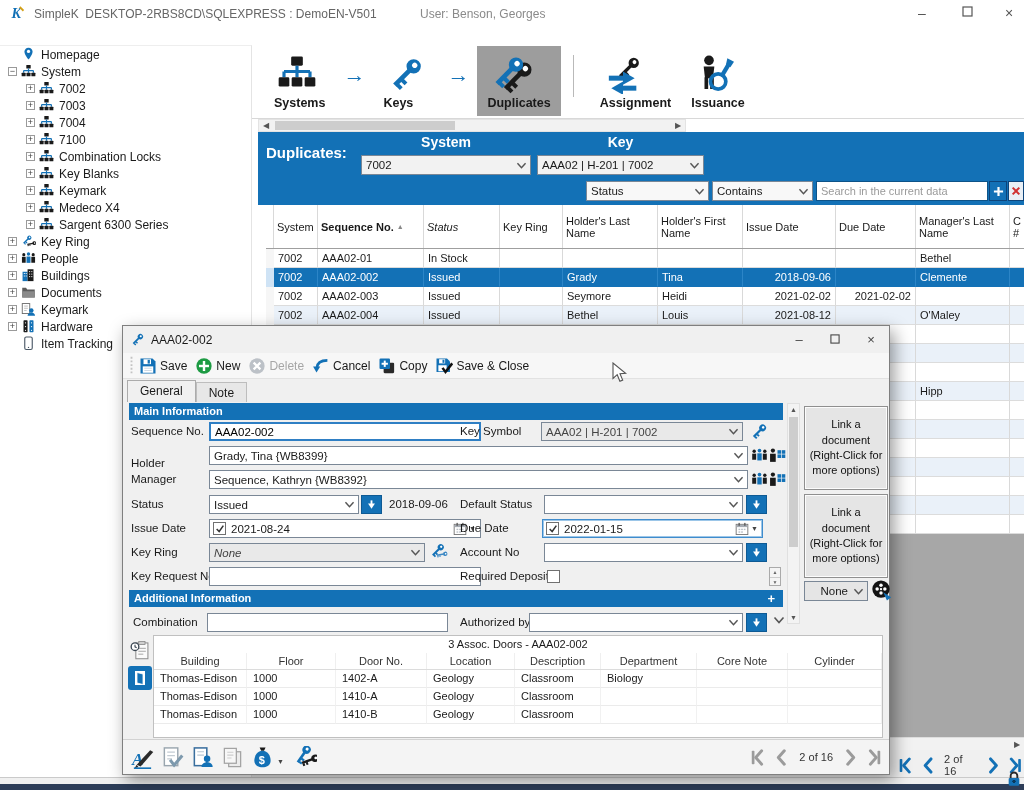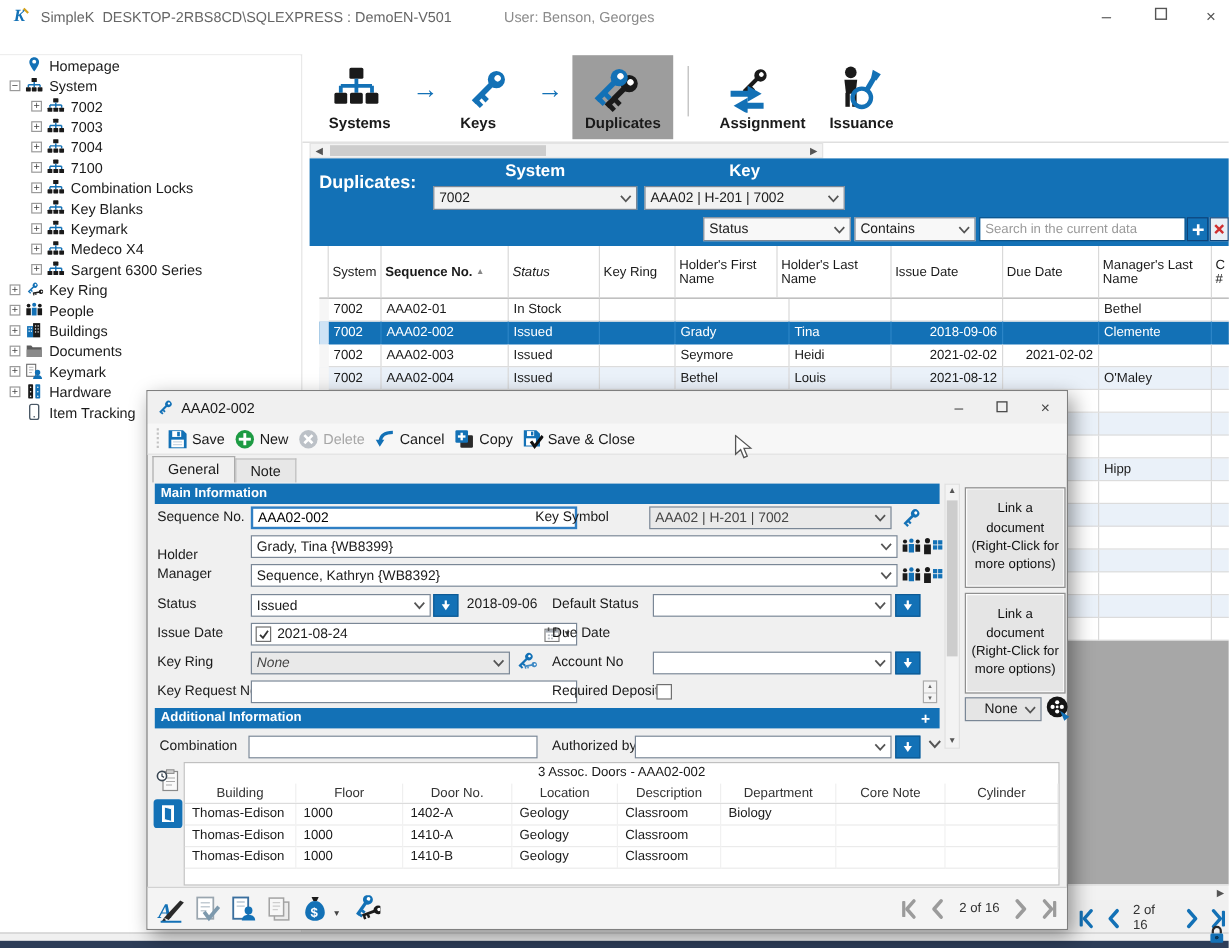--- a/index.html
+++ b/index.html
@@ -551,25 +551,25 @@
         <div class="gh b" style="width: 106px;">
           <span>Sequence No.</span>
           <span class="sort">▲</span>
         </div>
         <div class="gh i" style="width: 76px;">
           <span>Status</span>
         </div>
         <div class="gh" style="width: 63px;">
           <span>Key Ring</span>
         </div>
+        <div class="gh" style="width: 95px;">
+          <span>Holder's Last Name</span>
+        </div>
         <div class="gh" style="width: 85px;">
           <span>Holder's First Name</span>
-        </div>
-        <div class="gh" style="width: 95px;">
-          <span>Holder's Last Name</span>
         </div>
         <div class="gh" style="width: 93px;">
           <span>Issue Date</span>
         </div>
         <div class="gh" style="width: 80px;">
           <span>Due Date</span>
         </div>
         <div class="gh" style="width: 94px;">
           <span>Manager's Last Name</span>
         </div>
@@ -918,21 +918,21 @@
 
     <div class="a" id="dlgtabs">
       <span class="tab">General</span>
       <span class="tab off">Note</span>
     </div>
 
     <div class="a secbar" style="left:6px;top:77px;width:654px">Main Information</div>
 
     <div class="a fl" style="left:8px;top:96px">Sequence No.</div>
     <div class="a inp focusblue" style="left:86px;top:96px;width:272px"><input value="AAA02-002" style=""></div>
-    <div class="a fl" style="left:323px;top:96px">Key Symbol</div>
+    <div class="a fl" style="left:337px;top:96px">Key Symbol</div>
     <div class="a combo fcombo dis" style="left:418px;top:96px;width:202px">
       <span class="cval">AAA02 | H-201 | 7002</span>
       <span class="cchev ic">
           <svg viewBox="0 0 12 10" style="width:100%;height:100%">
             <path d="M1.5 2.5L6 7.5 10.5 2.5" stroke="#555" stroke-width="1.6" fill="none"></path>
           </svg>
         </span>
     </div>
     <span class="a ic" style="left:626px;top:96px;width:20px;height:19px">
         <svg viewBox="0 0 24 24" style="width:100%;height:100%">
@@ -1069,20 +1069,44 @@
               <rect x="10.5" y="11.5" width="3" height="2.4"></rect>
               <rect x="15" y="11.5" width="3" height="2.4"></rect>
               <rect x="6" y="16" width="3" height="2.4"></rect>
               <rect x="10.5" y="16" width="3" height="2.4"></rect>
             </g>
           </svg>
         </span>
       <span style="font-size:7px;color:#444;margin-right:4px">▼</span>
     </div>
     <div class="a fl" style="left:337px;top:193px">Due Date</div>
+    <div class="a inp focusblue2" style="left:419px;top:193px;width:221px;display:flex;align-items:center">
+      <span class="cb" style="margin-left:3px;display:flex;align-items:center;justify-content:center">
+          <svg width="10" height="10" viewBox="0 0 12 12">
+            <path d="M2 6l3 3 5-7" stroke="#333" stroke-width="1.8" fill="none"></path>
+          </svg>
+        </span>
+      <span class="datetext" style="margin-left:5px;flex:1">2022-01-15</span>
+      <span class="ic" style="width:14px;height:14px;margin-right:2px">
+          <svg viewBox="0 0 24 24" style="width:100%;height:100%">
+            <rect x="2" y="4" width="20" height="17.5" fill="#fff" stroke="#787878" stroke-width="1.6"></rect>
+            <rect x="2.8" y="4.8" width="18.4" height="4" fill="#a5abb3"></rect>
+            <rect x="6" y="1.5" width="2.2" height="5" fill="#555"></rect>
+            <rect x="15.8" y="1.5" width="2.2" height="5" fill="#555"></rect>
+            <g fill="#b9bfc6">
+              <rect x="6" y="11.5" width="3" height="2.4"></rect>
+              <rect x="10.5" y="11.5" width="3" height="2.4"></rect>
+              <rect x="15" y="11.5" width="3" height="2.4"></rect>
+              <rect x="6" y="16" width="3" height="2.4"></rect>
+              <rect x="10.5" y="16" width="3" height="2.4"></rect>
+            </g>
+          </svg>
+        </span>
+      <span style="font-size:7px;color:#444;margin-right:4px">▼</span>
+    </div>
 
     <div class="a fl" style="left:8px;top:217px">Key Ring</div>
     <div class="a combo fcombo dis it" style="left:86px;top:217px;width:216px">
       <span class="cval">None</span>
       <span class="cchev ic">
           <svg viewBox="0 0 12 10" style="width:100%;height:100%">
             <path d="M1.5 2.5L6 7.5 10.5 2.5" stroke="#555" stroke-width="1.6" fill="none"></path>
           </svg>
         </span>
     </div>

